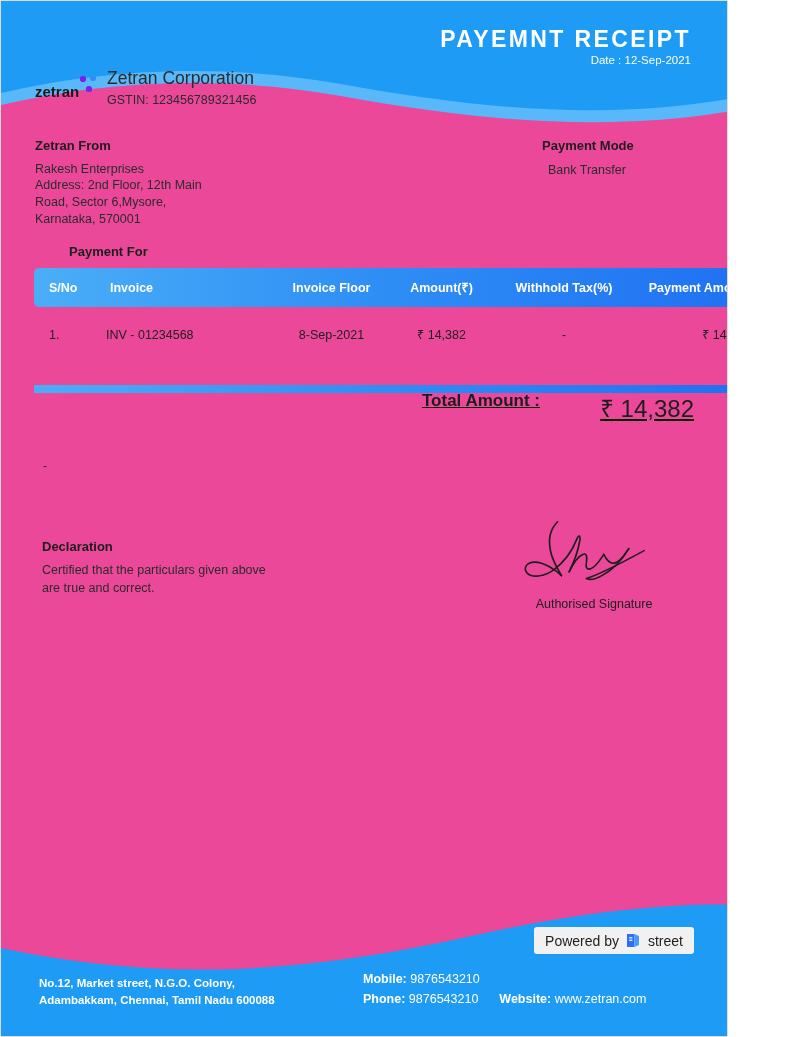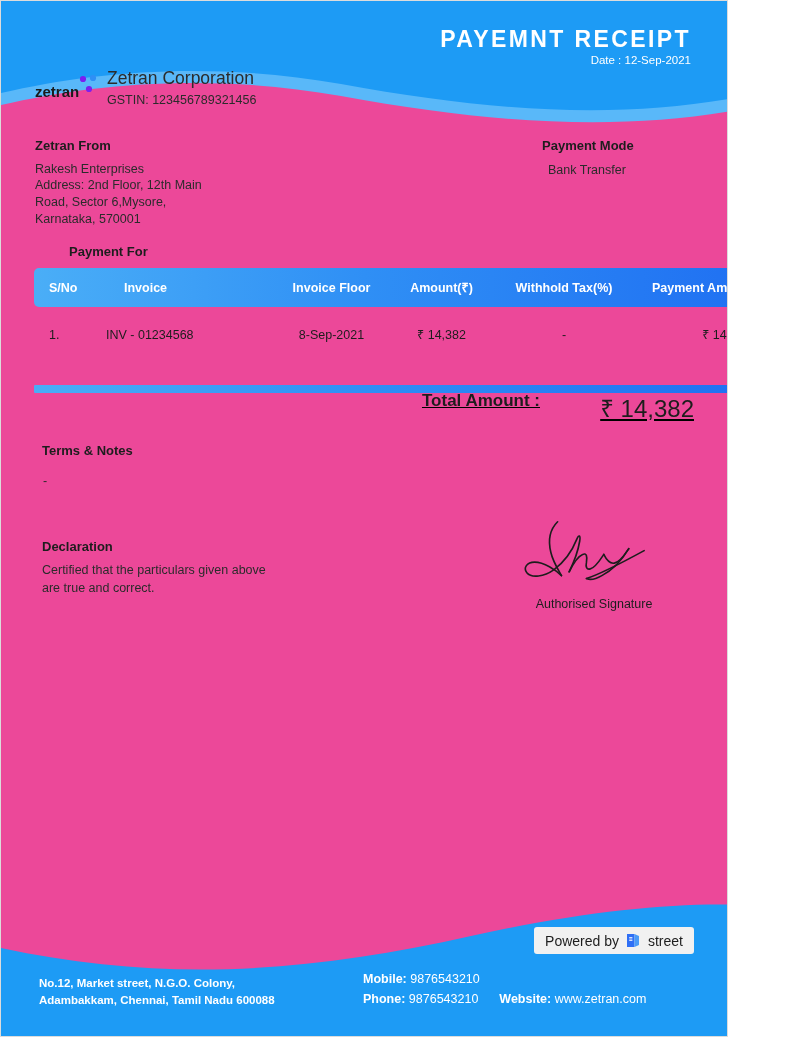--- a/index.html
+++ b/index.html
@@ -143,21 +143,21 @@
   }
 
   #items-table thead tr {
     background: linear-gradient(to right, #4aaef7 0%, #2f8ff5 45%, #1f6ff2 100%);
   }
 
   #items-table thead th {
     color: #ffffff;
     font-size: 12.5px;
     font-weight: bold;
-    padding: 11px 18px;
+    padding: 11px 4px;
     white-space: nowrap;
   }
 
   #items-table thead th:first-child {
     border-top-left-radius: 5px;
     border-bottom-left-radius: 5px;
     padding-left: 15px;
     text-align: left;
   }
 
@@ -385,21 +385,20 @@
     </tbody>
   </table>
 
   <div id="total-divider"></div>
   <div id="total-row">
     <div id="total-label">Total Amount :</div>
     <div id="total-value">₹ 14,382</div>
   </div>
 
   <div id="terms-block">
-    <div class="section-heading">Terms &amp; Notes</div>
     <div id="terms-value">-</div>
   </div>
 
   <div id="declaration-block">
     <div class="section-heading">Declaration</div>
     <div id="declaration-text">Certified that the particulars given above
 are true and correct.</div>
   </div>
 
   <div id="signature-block">

